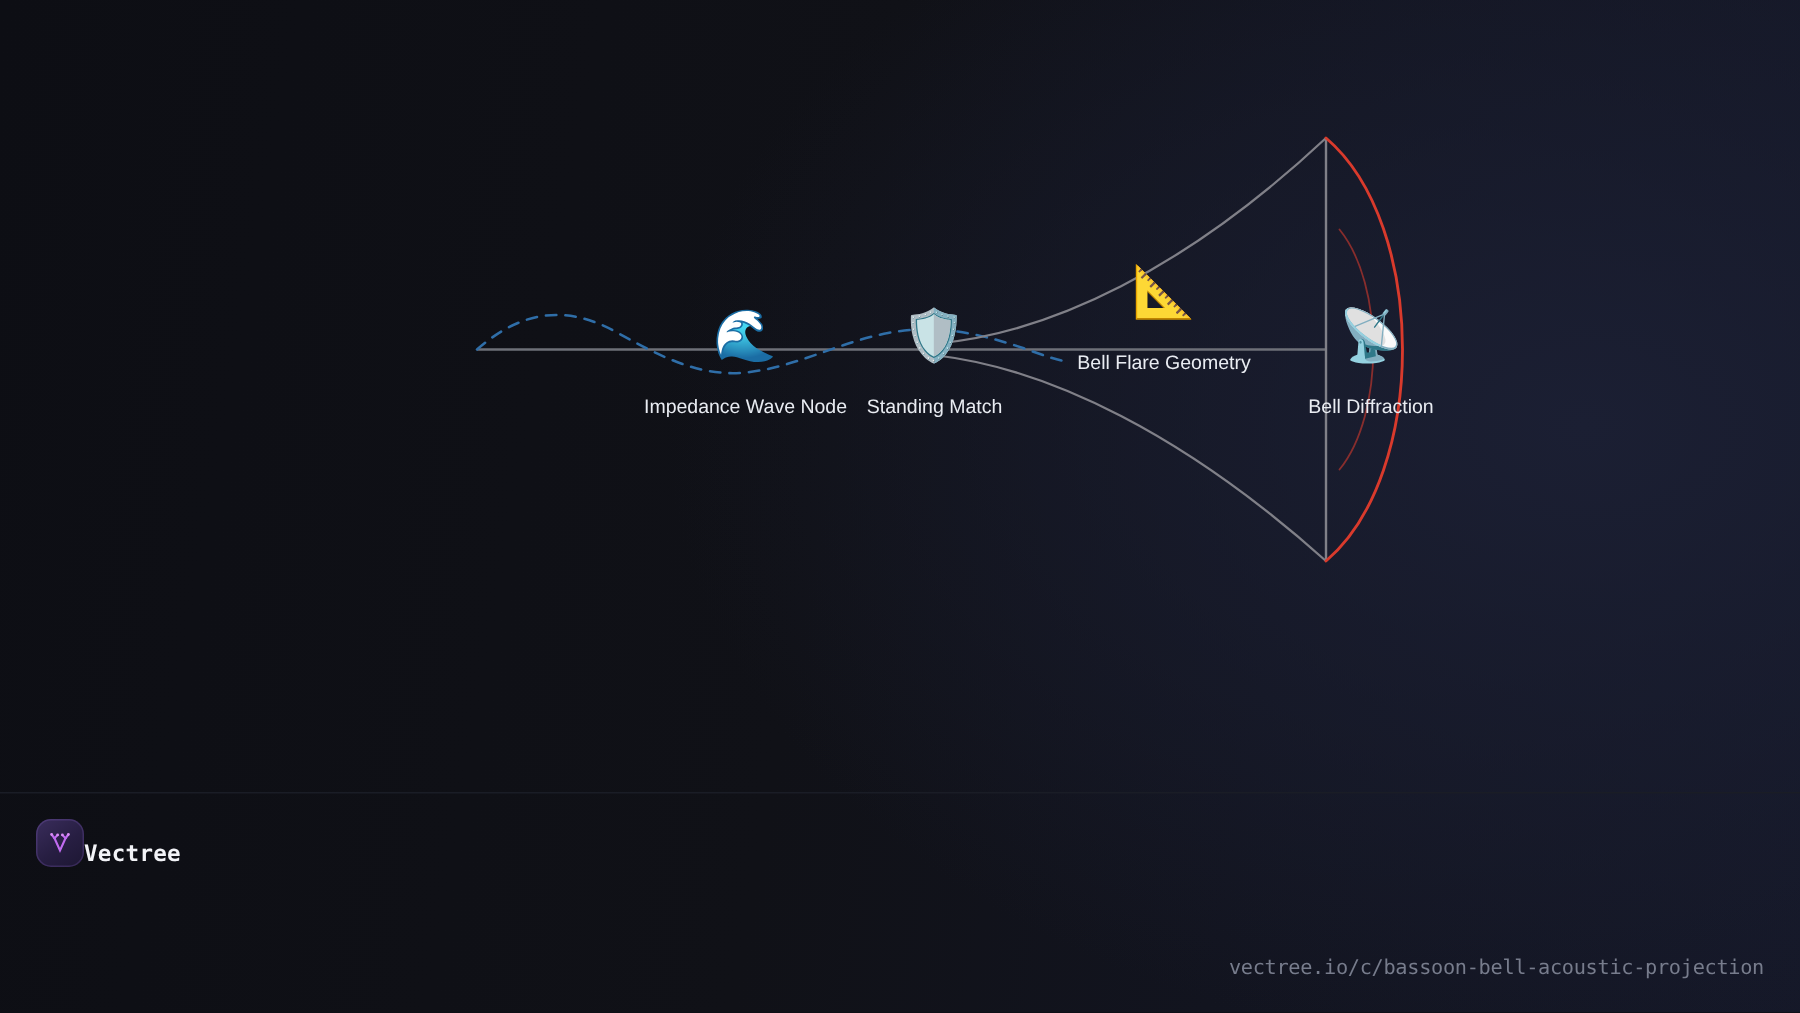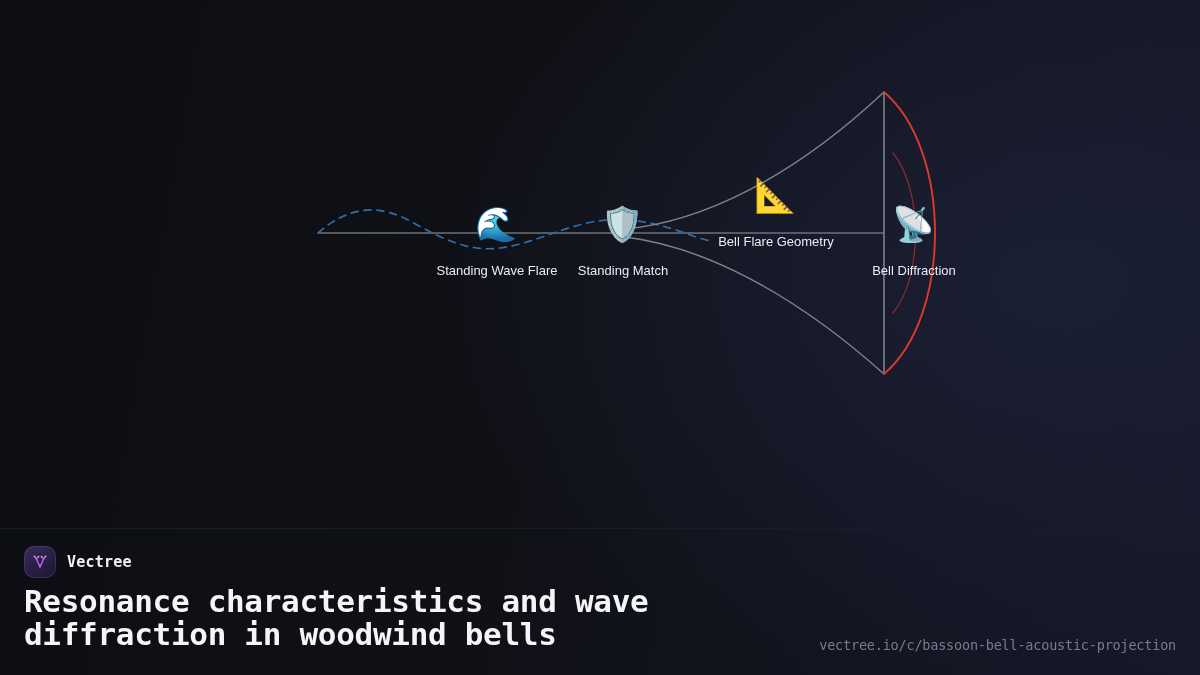--- a/index.html
+++ b/index.html
@@ -61,22 +61,22 @@
     width: 1200px;
     height: 147px;
     border-top: 1px solid #1a1d26;
     box-sizing: border-box;
   }
   #brand-row {
     position: absolute;
     left: 24px;
     top: 17px;
     display: flex;
-    align-items: center;
-    gap: 11px;
+    align-items: flex-end;
+    gap: 0;
   }
   #brand-logo {
     width: 32px;
     height: 32px;
     border-radius: 10px;
     background: linear-gradient(145deg, #3a2d5c 0%, #271e42 55%, #1d1733 100%);
     box-shadow: inset 0 0 0 1px rgba(150,110,220,0.22);
     display: flex;
     align-items: center;
     justify-content: center;
@@ -131,21 +131,21 @@
 
     <line x1="884" y1="92" x2="884" y2="374" stroke="#808088" stroke-width="1.6"></line>
 
     <path d="M884,92 C 952,150 952,316 884,374" fill="none" stroke="#d93a2c" stroke-width="1.9" stroke-linecap="round"></path>
 
     <path d="M893,153 C 923,190 923,276 893,313" fill="none" stroke="#d93a2c" stroke-width="1.2" stroke-linecap="round" opacity="0.58"></path>
   </svg>
 
   <div class="node" style="left:497px; top:203px;">
     <span class="node-icon">🌊</span>
-    <span class="node-label">Standing Wave Flare</span>
+    <span class="node-label">Impedance Wave Node</span>
   </div>
 
   <div class="node" style="left:623px; top:203px;">
     <span class="node-icon">🛡️</span>
     <span class="node-label">Standing Match</span>
   </div>
 
   <div class="node" style="left:776px; top:174px;">
     <span class="node-icon">📐</span>
     <span class="node-label">Bell Flare Geometry</span>
@@ -172,18 +172,17 @@
             <circle cx="5.3" cy="5.2" r="1.15"></circle>
             <circle cx="10.1" cy="5.5" r="1.15"></circle>
             <circle cx="18.7" cy="5.2" r="1.15"></circle>
             <circle cx="13.9" cy="5.5" r="1.15"></circle>
           </g>
         </svg>
       </div>
       <div id="brand-name">Vectree</div>
     </div>
 
-    <div id="headline">Resonance characteristics and wave diffraction in woodwind bells</div>
 
     <div id="site-url">vectree.io/c/bassoon-bell-acoustic-projection</div>
   </div>
 
 </div>
 
 </body></html>

